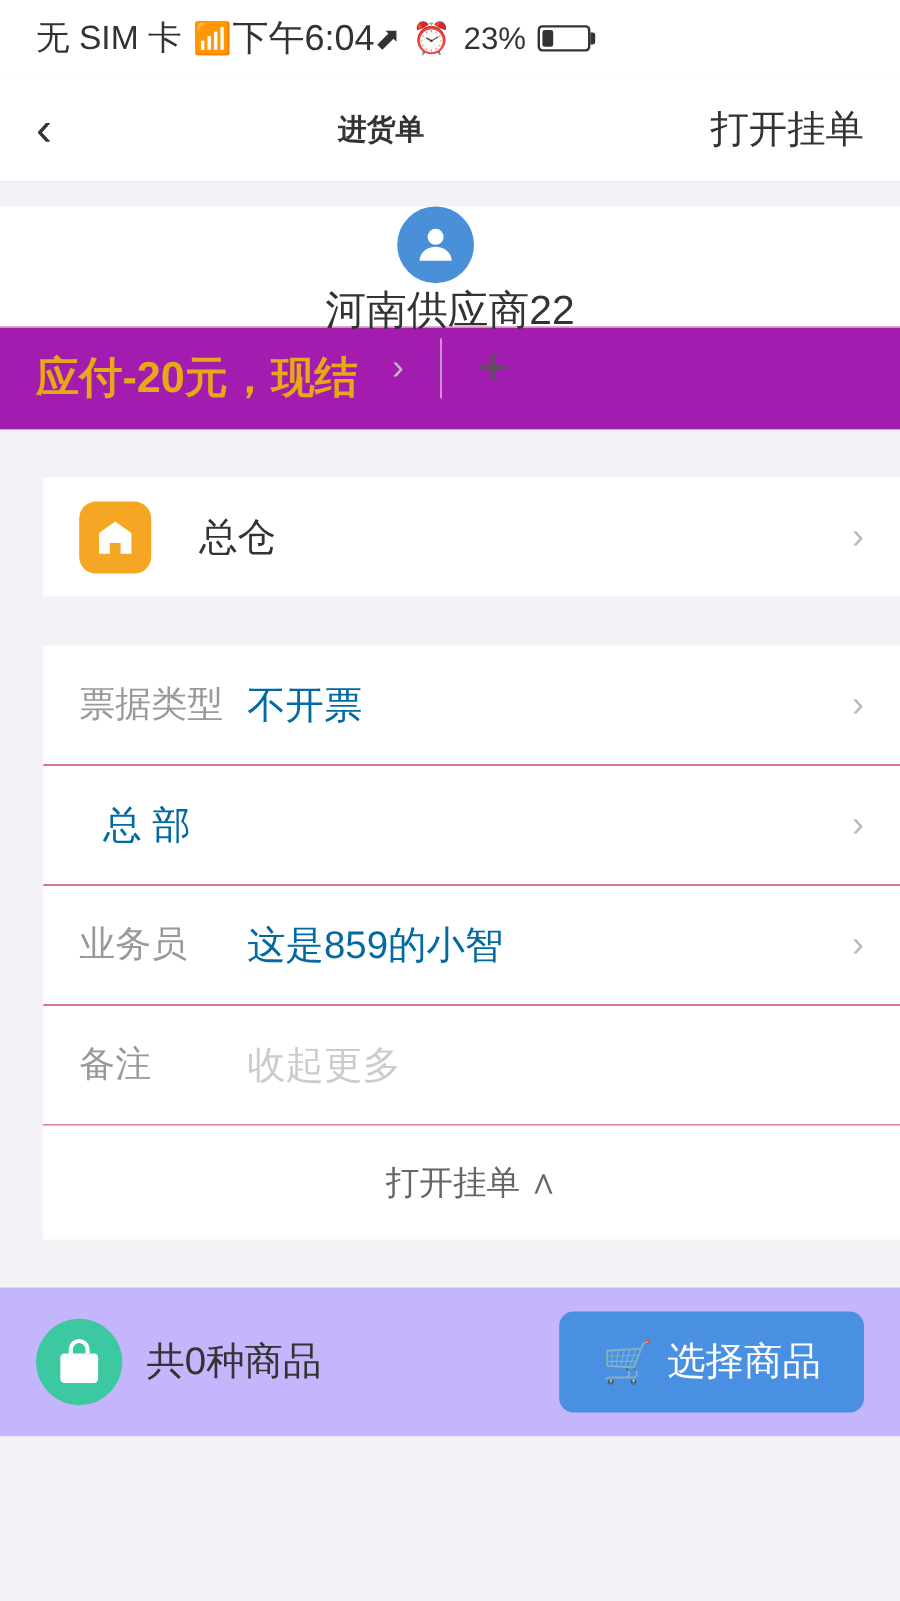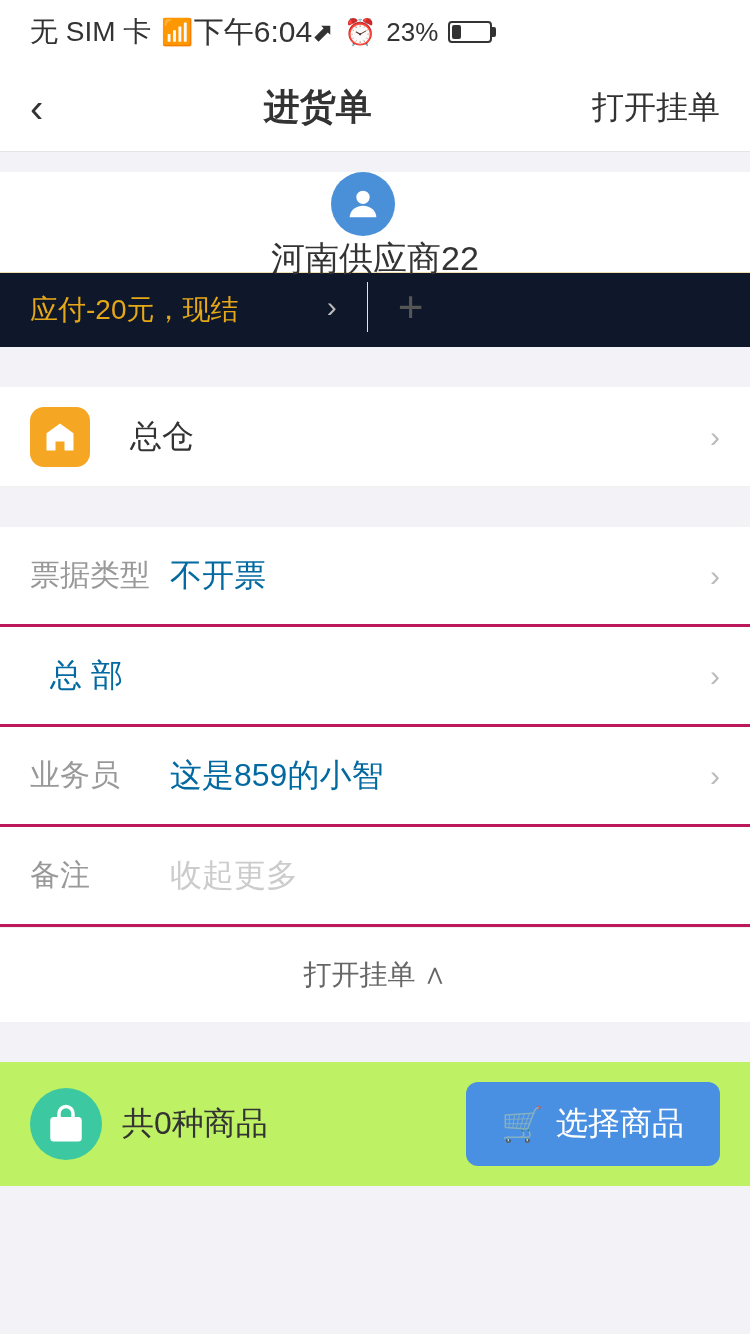--- a/index.html
+++ b/index.html
@@ -79,21 +79,21 @@
       background: #fff;
       border-bottom: 1px solid #e5e5e5;
     }
     .nav-back {
       font-size: 40px;
       color: #333;
       cursor: pointer;
       line-height: 1;
     }
     .nav-title {
-      font-size: 36px;
+      font-size: 24px;
       font-weight: 600;
       color: #333;
     }
     .nav-action {
       font-size: 32px;
       color: #333;
       cursor: pointer;
     }
 
     
@@ -149,38 +149,40 @@
       font-weight: 300;
     }
     .divider-v {
       width: 1px;
       height: 50px;
       background: #e5e5e5;
     }
 
     
     .notice-bar {
-      background: #0f172a;
+      background: #a21caf;
       padding: 18px 30px;
-      font-size: 28px;
+      font-size: 36px;
       color: #e6a817;
       border-top: 1px solid #f0e0b0;
+      font-weight: bold;
     }
 
     
     .list-section {
       background: #fff;
       margin-top: 20px;
+      margin-left: 36px;
     }
     .list-row {
       display: flex;
       align-items: center;
       min-height: 100px;
       padding: 0 30px;
-      border-bottom: 3px solid #be185d;
+      border-bottom: 1px solid #be185d;
       cursor: pointer;
     }
     .list-row:last-child {
       border-bottom: none;
     }
     .row-icon-wrap {
       width: 60px;
       height: 60px;
       border-radius: 14px;
       background: #f5a623;
@@ -239,21 +241,21 @@
       color: #666;
       font-size: 28px;
       border-top: 1px solid #f0f0f0;
       cursor: pointer;
     }
 
     
     .bottom-bar {
       display: flex;
       align-items: center;
-      background: #bef264;
+      background: #c4b5fd;
       padding: 20px 30px;
       margin-top: 20px;
     }
     .product-icon-wrap {
       width: 72px;
       height: 72px;
       border-radius: 50%;
       background: #3cc8a0;
       display: flex;
       align-items: center;

